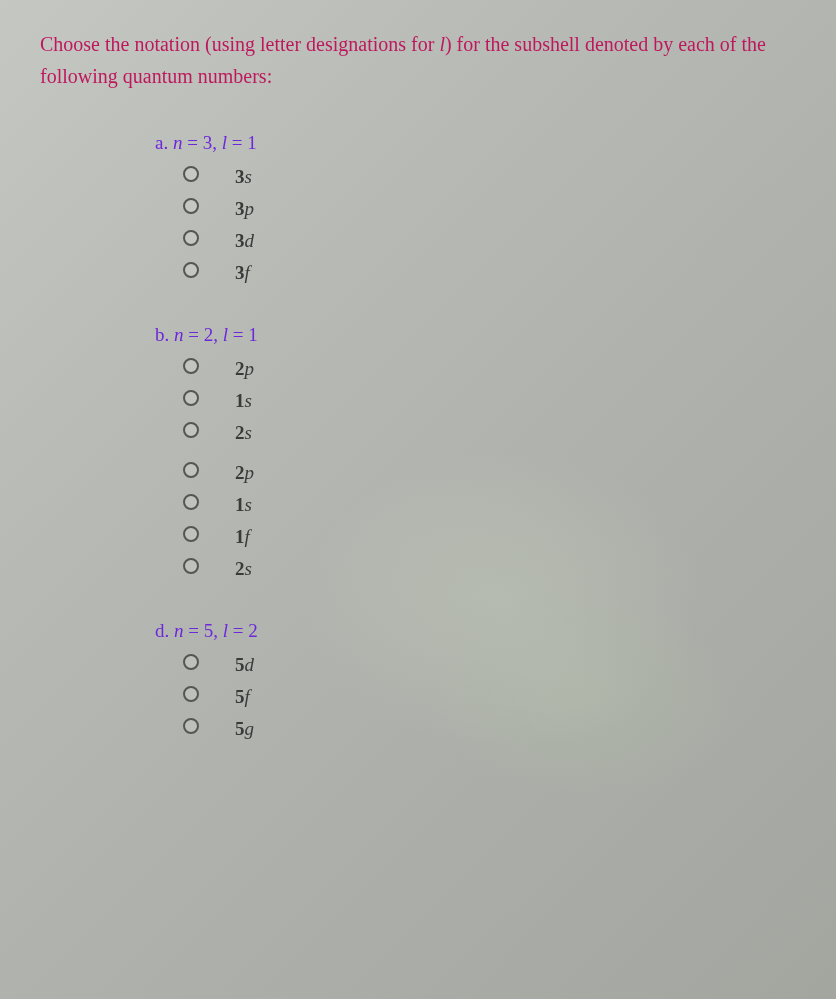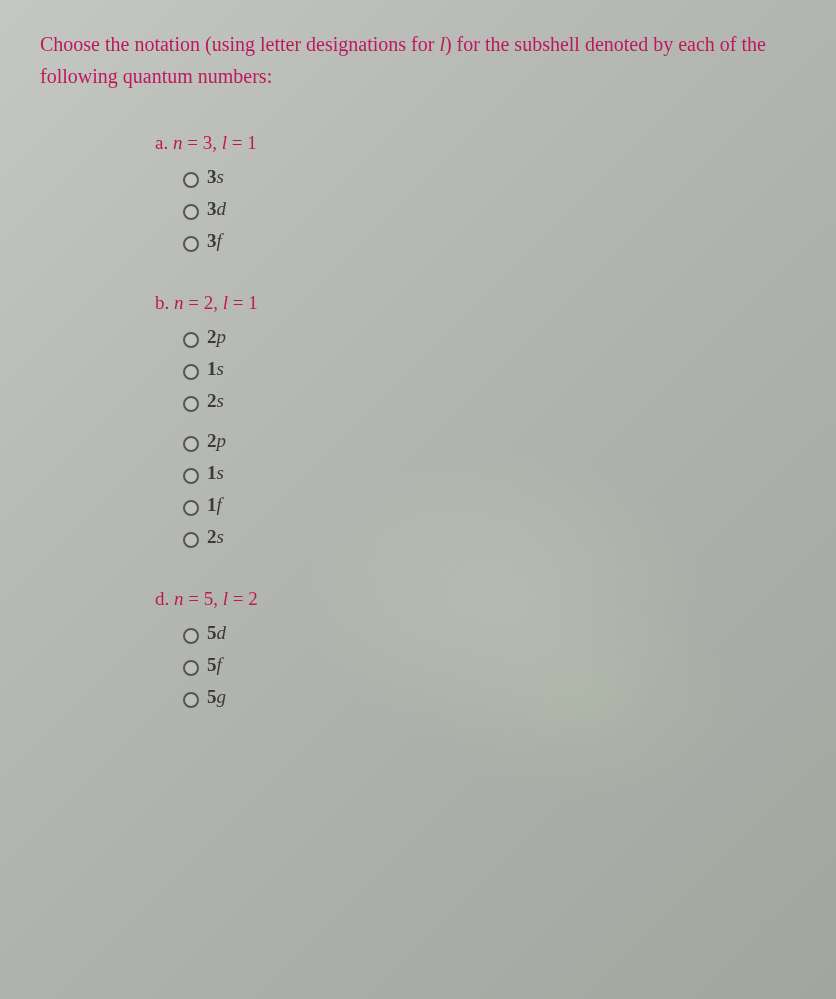--- a/index.html
+++ b/index.html
@@ -41,36 +41,37 @@
     }
     .italic {
       font-style: italic;
     }
     .question-block {
       margin-left: 115px;
       margin-bottom: 18px;
     }
     .question-label {
       font-size: 19px;
-      color: #be185d;
+      color: #6d28d9;
       margin-bottom: 12px;
       margin-top: 40px;
     }
     .question-label .math {
       font-style: italic;
       font-family: 'Times New Roman', serif;
     }
     .options {
       margin-left: 28px;
     }
     .option {
       display: flex;
-      align-items: flex-end;
+      align-items: flex-start;
       margin-bottom: 10px;
       font-size: 19px;
+      gap: 28px;
     }
     .radio {
       width: 16px;
       height: 16px;
       border: 2px solid #555;
       border-radius: 50%;
       margin-right: 8px;
       flex-shrink: 0;
       background: rgba(255,255,255,0.15);
     }
@@ -92,20 +93,24 @@
     <span>Choose the notation (using letter designations for </span><span class="italic">l</span><span>) for the subshell denoted by each of the following quantum numbers:</span>
   </div>
 
   <div id="questions-container">
       <div class="question-block">
         <div class="question-label"><span>a. </span><span class="math">n</span><span> = 3, </span><span class="math">l</span><span> = 1</span></div>
         <div class="options">
           <div class="option">
             <span class="radio"></span>
             <span class="option-text"><span class="num">3</span><span class="letter">s</span></span>
+          </div>
+          <div class="option">
+            <span class="radio"></span>
+            <span class="option-text"><span class="num">3</span><span class="letter">p</span></span>
           </div>
           <div class="option">
             <span class="radio"></span>
             <span class="option-text"><span class="num">3</span><span class="letter">d</span></span>
           </div>
           <div class="option">
             <span class="radio"></span>
             <span class="option-text"><span class="num">3</span><span class="letter">f</span></span>
           </div>
         </div>

